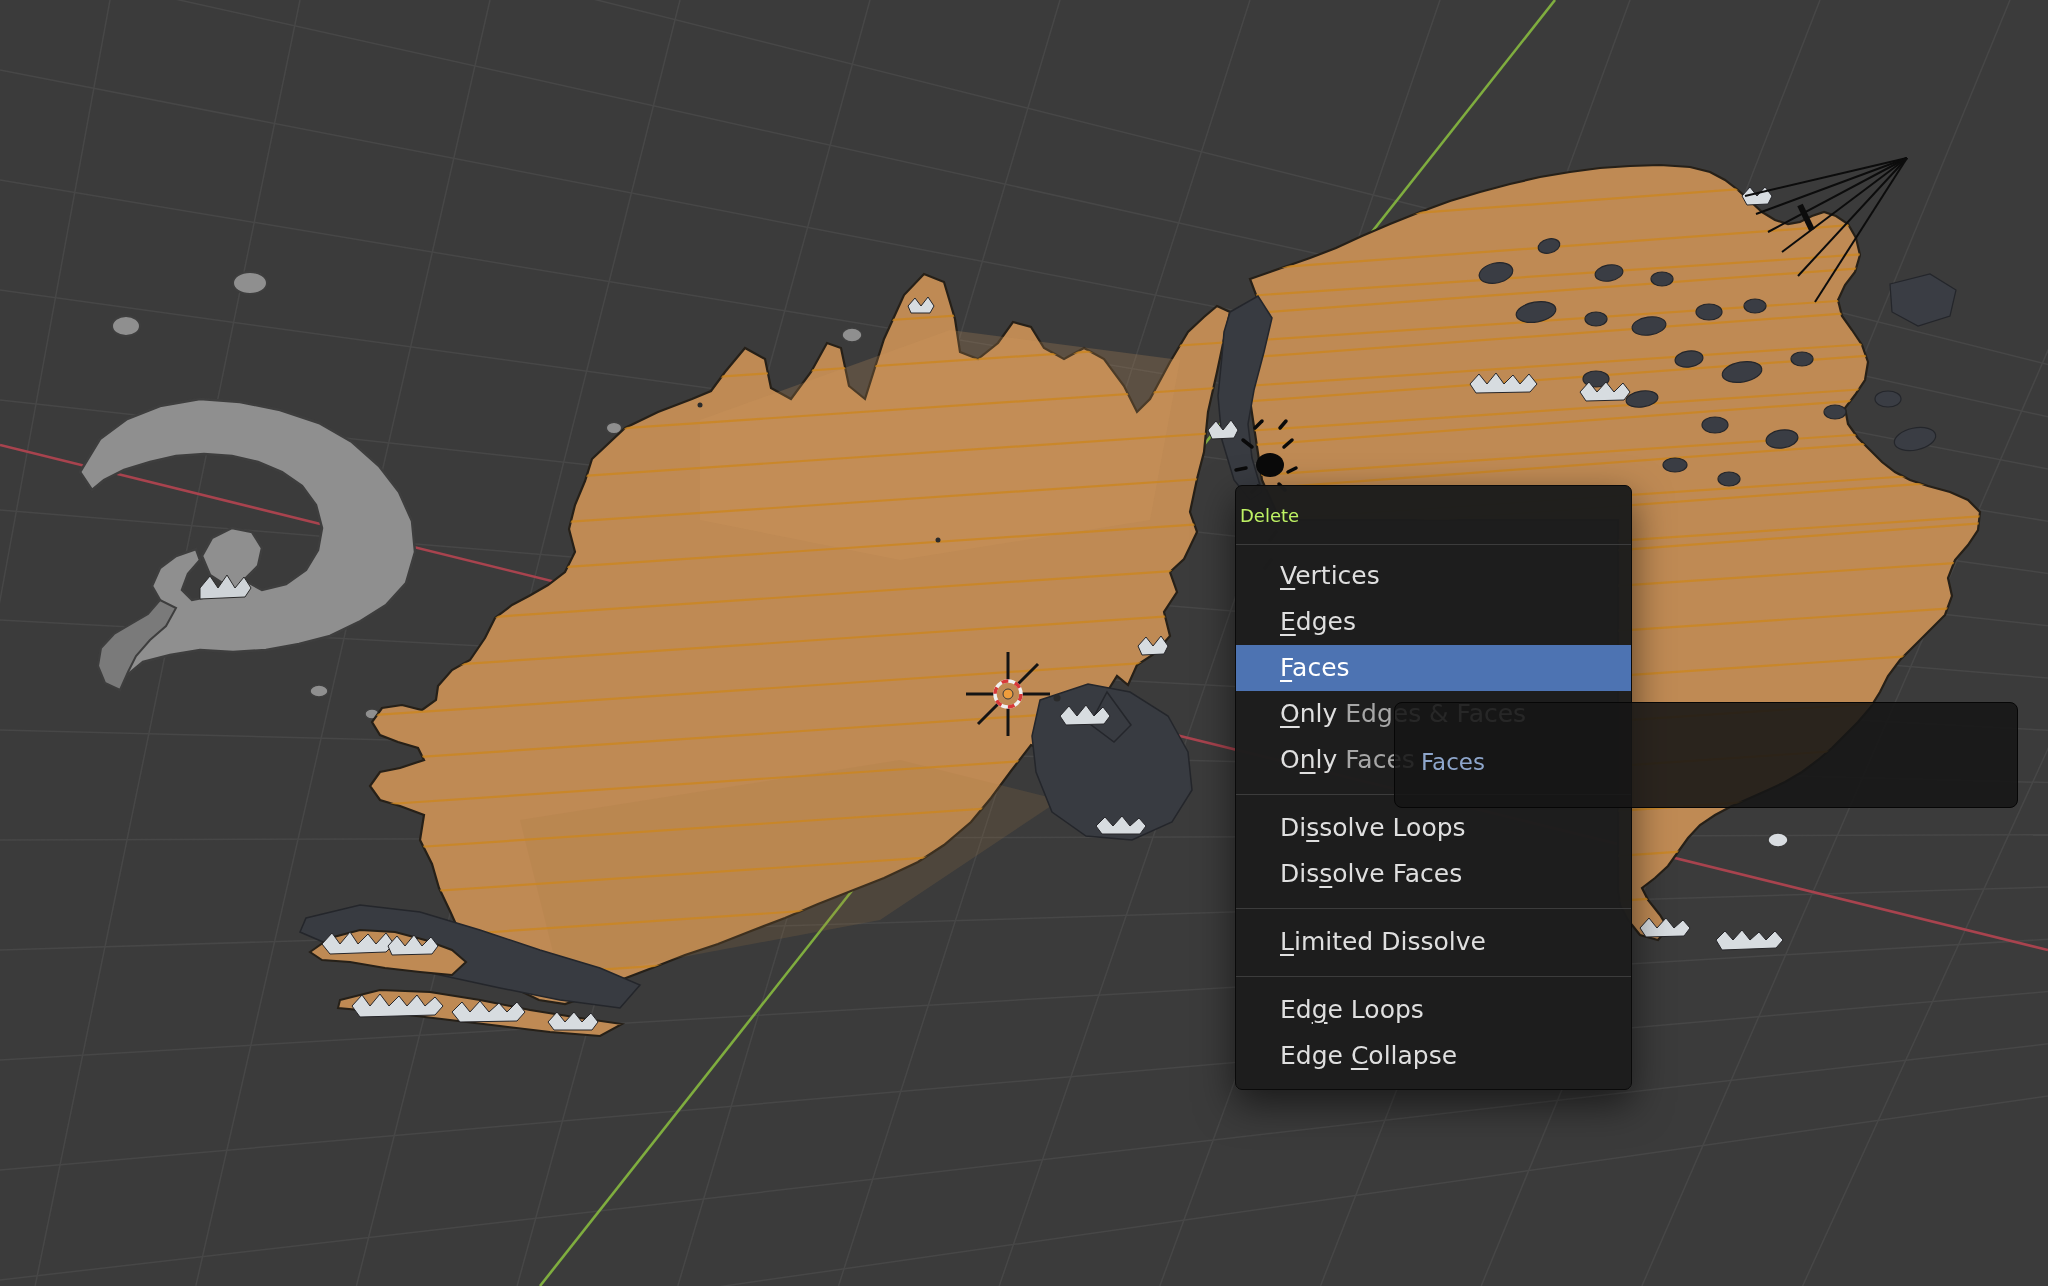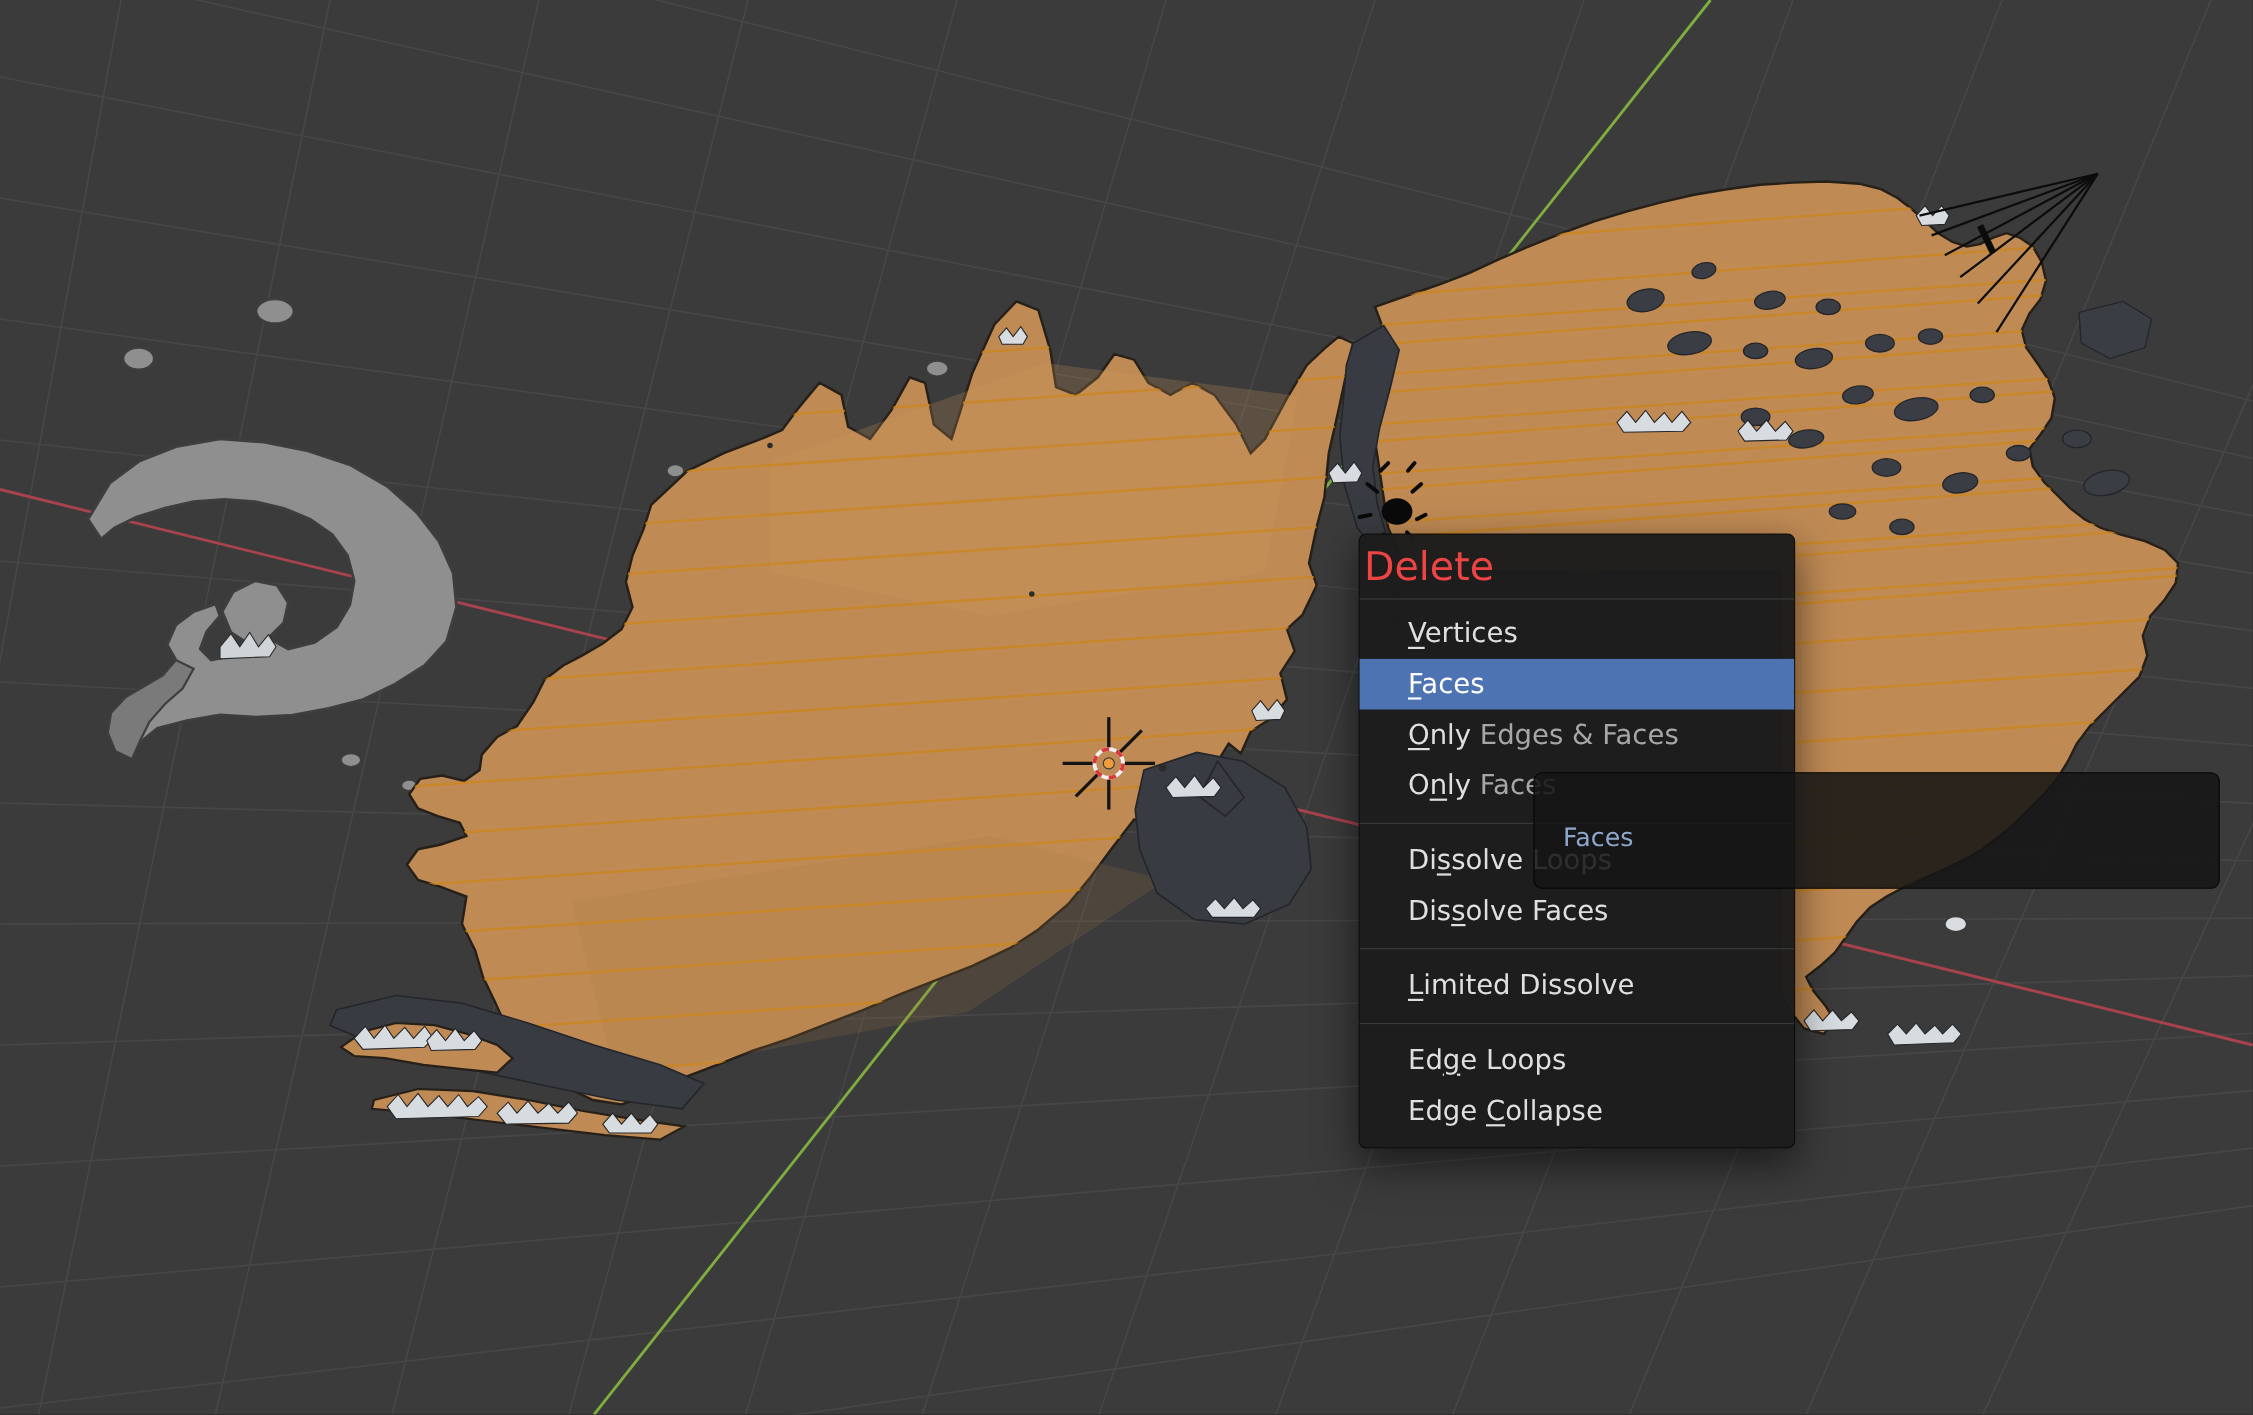--- a/index.html
+++ b/index.html
@@ -5,21 +5,21 @@
   html,body{margin:0;padding:0;background:#2b2b2b;}
   #stage{position:relative;width:2048px;height:1286px;overflow:hidden;
          font-family:"DejaVu Sans","Liberation Sans",sans-serif;
          -webkit-font-smoothing:antialiased;}
   #scene{position:absolute;left:0;top:0;z-index:1;}
 
   
   .menu{position:absolute;left:1235px;top:485px;width:397px;z-index:5;
         background:rgba(29,29,29,0.98);border:1px solid #0a0a0a;border-radius:7px;
         box-shadow:0 14px 38px rgba(0,0,0,0.55);box-sizing:border-box;padding-bottom:10px;}
-  .menu-header{height:58px;line-height:60px;padding-left:4px;color:#ef4444;font-size:36px;}
+  .menu-header{height:58px;line-height:60px;padding-left:4px;color:#bef264;font-size:18px;}
   .menu-hr{border:none;border-top:1.5px solid #3c3c3c;margin:0;}
   .menu-group{padding-top:8px;}
   .menu-sep{height:11px;border-bottom:1.5px solid #3c3c3c;margin-bottom:10px;}
   .row{height:46px;line-height:46px;padding-left:44px;font-size:25px;color:#dfdfdf;
        white-space:nowrap;cursor:default;}
   .row .key{text-decoration:underline;text-underline-offset:4px;text-decoration-thickness:1.5px;}
   .row.selected{background:#4d73b2;color:#ffffff;}
   .row .ghost{color:#a6a6a6;}
 
   
@@ -233,20 +233,23 @@
   </svg>
 
   <div class="menu">
     <div class="menu-header">Delete</div>
     <hr class="menu-hr">
 
     <div class="menu-group">
       <div class="row">
         <span></span><span class="key">V</span><span>ertices</span>
       </div>
+      <div class="row">
+        <span></span><span class="key">E</span><span>dges</span>
+      </div>
       <div class="row selected">
         <span></span><span class="key">F</span><span>aces</span>
       </div>
       <div class="row">
         <span></span><span class="key">O</span><span>nly </span><span class="ghost">Edges &amp; Faces</span>
       </div>
       <div class="row">
         <span>O</span><span class="key">n</span><span>ly </span><span class="ghost">Faces</span>
       </div>
     </div>

